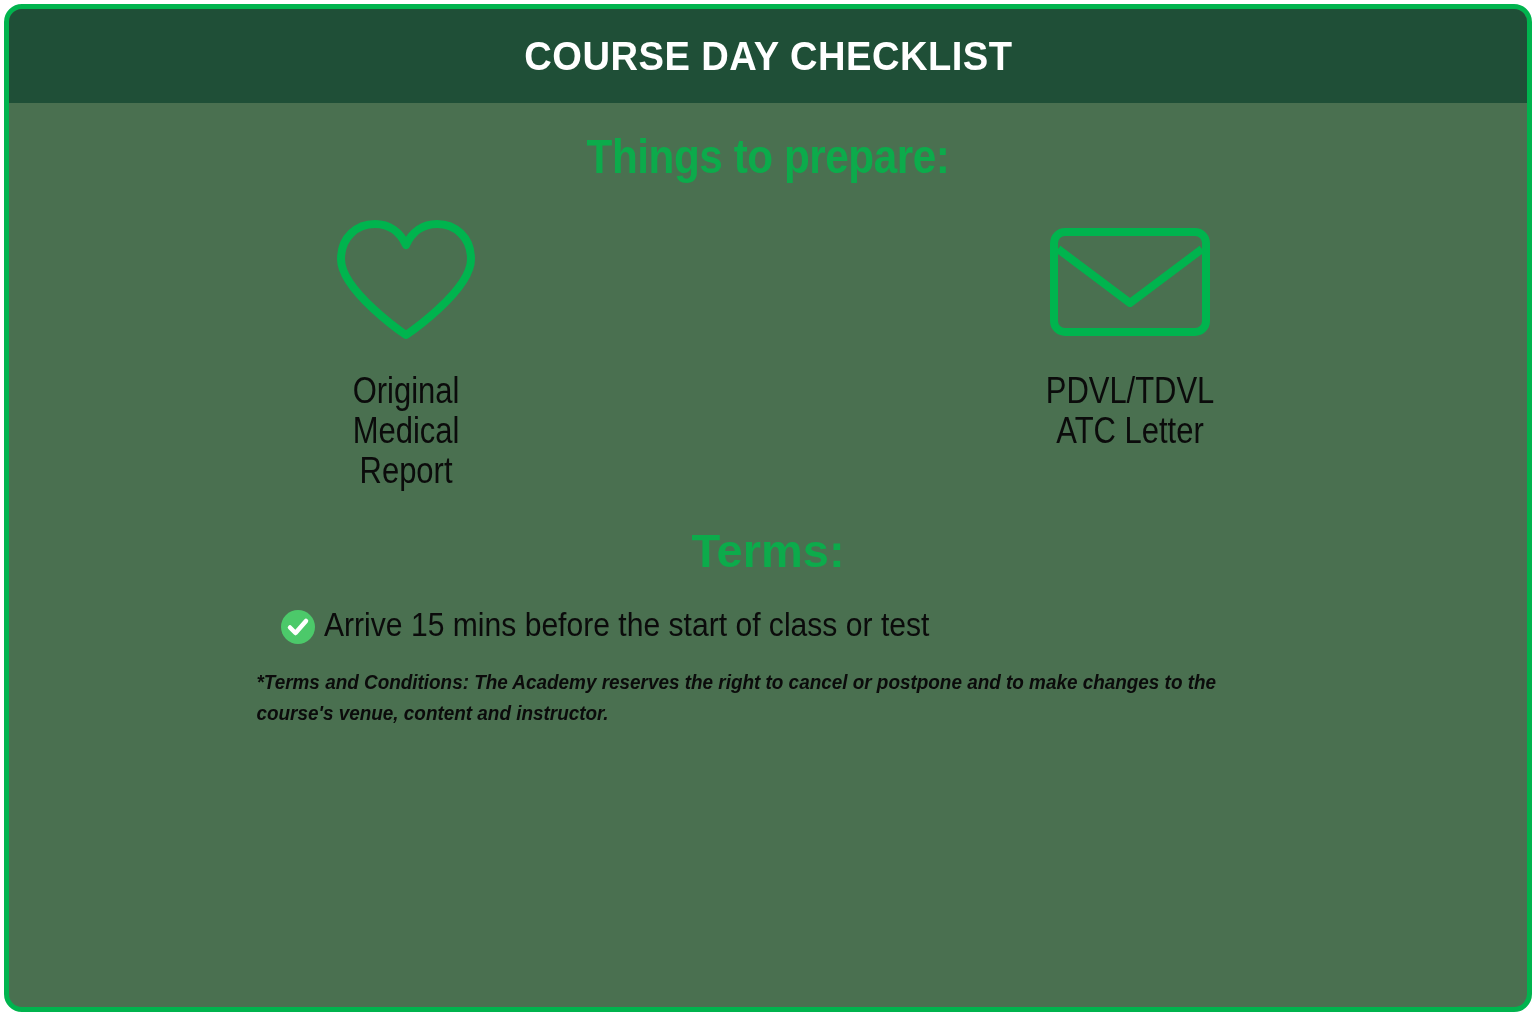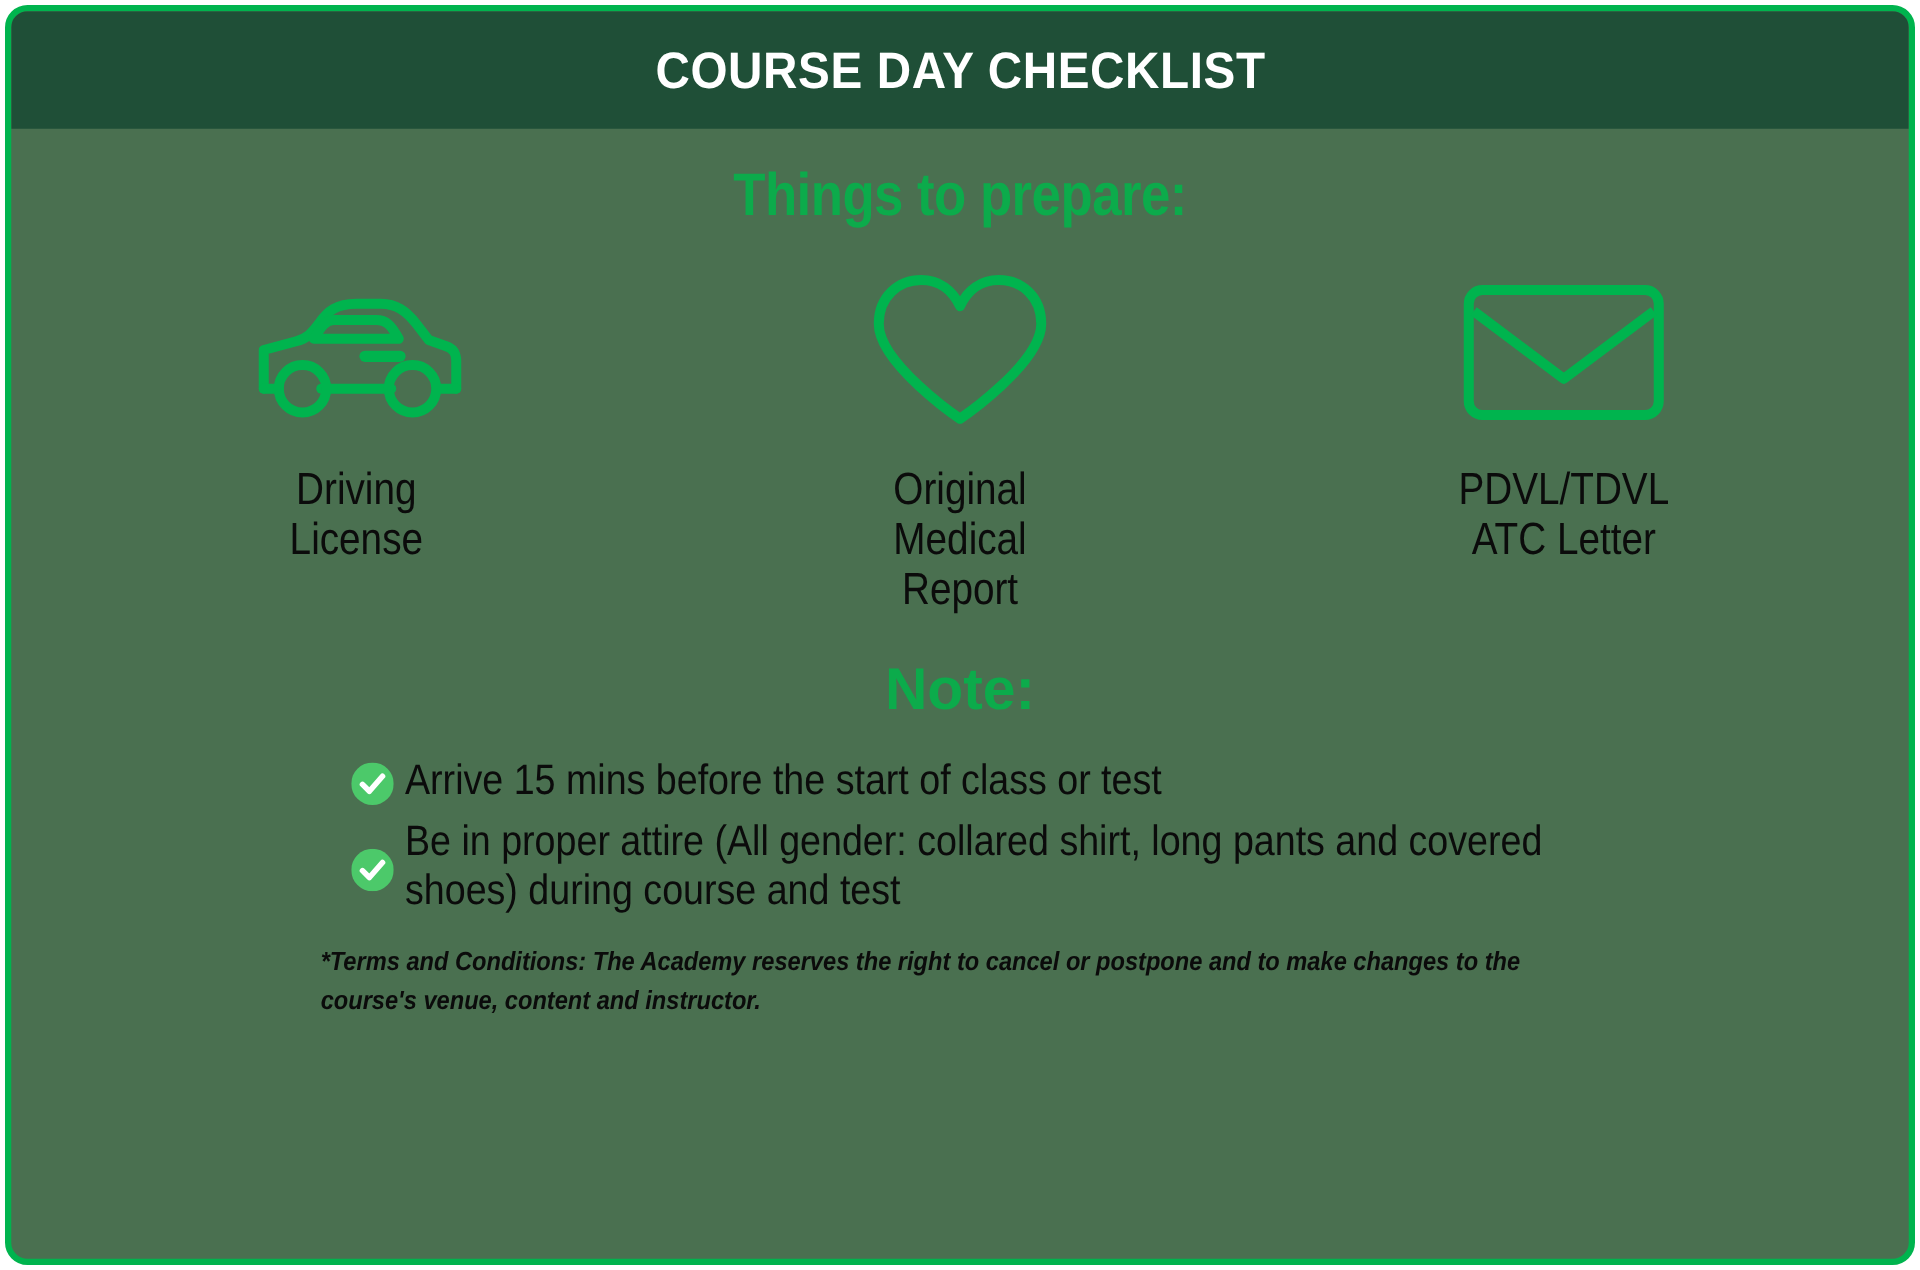--- a/index.html
+++ b/index.html
@@ -148,36 +148,20 @@
     <div class="header-title">COURSE DAY CHECKLIST</div>
   </div>
 
   <div class="body-area">
 
     <div class="section-heading things-heading">Things to prepare:</div>
 
     <div class="icon-row">
 
 
-      <div class="icon-col">
-        <div class="icon-box">
-          <svg width="176" height="110" viewBox="0 0 176 110" fill="none">
-            <path d="M14 84 L14 53 L40 46 C48 44 52 40 58 32 C65 22 72 16 88 16 L108 16 C120 16 128 22 136 32 L146 45 L160 50 C166 52 168 56 168 62 L168 84" stroke="#00b44e" stroke-width="8" stroke-linecap="round" stroke-linejoin="round"></path>
-            <path d="M54 44 C60 34 64 29 70 29 L104 29 C112 29 116 33 122 44 Z" stroke="#00b44e" stroke-width="8" stroke-linejoin="round"></path>
-            <line x1="95" y1="58" x2="123" y2="58" stroke="#00b44e" stroke-width="9" stroke-linecap="round"></line>
-            <line x1="60" y1="84" x2="116" y2="84" stroke="#00b44e" stroke-width="8" stroke-linecap="round"></line>
-            <line x1="14" y1="84" x2="26" y2="84" stroke="#00b44e" stroke-width="8" stroke-linecap="round"></line>
-            <line x1="156" y1="84" x2="168" y2="84" stroke="#00b44e" stroke-width="8" stroke-linecap="round"></line>
-            <circle cx="45" cy="84" r="19" stroke="#00b44e" stroke-width="8"></circle>
-            <circle cx="133" cy="84" r="19" stroke="#00b44e" stroke-width="8"></circle>
-          </svg>
-        </div>
-        <div class="icon-label">Driving
-License</div>
-      </div>
 
 
       <div class="icon-col">
         <div class="icon-box">
           <svg width="150" height="130" viewBox="0 0 150 130" fill="none">
             <path d="M75 118 C75 118 10 74 10 42 C10 20 26 7 44 7 C58 7 69 15 75 28 C81 15 92 7 106 7 C124 7 140 20 140 42 C140 74 75 118 75 118 Z" stroke="#00b44e" stroke-width="8" stroke-linejoin="round"></path>
           </svg>
         </div>
         <div class="icon-label">Original
 Medical
@@ -190,43 +174,34 @@
             <rect x="5" y="5" width="152" height="100" rx="11" stroke="#00b44e" stroke-width="8"></rect>
             <path d="M9 22 L81 76 L153 22" stroke="#00b44e" stroke-width="8" stroke-linejoin="round"></path>
           </svg>
         </div>
         <div class="icon-label">PDVL/TDVL
 ATC Letter</div>
       </div>
 
     </div>
 
-    <div class="section-heading note-heading">Note:</div>
+    <div class="section-heading note-heading">Terms:</div>
 
     <div class="notes">
 
       <div class="note-item">
         <span class="check-icon">
           <svg width="34" height="34" viewBox="0 0 34 34">
             <circle cx="17" cy="17" r="17" fill="#4cc96a"></circle>
             <path d="M9 17.5 L14.5 23 L25 11" stroke="#ffffff" stroke-width="4.5" fill="none" stroke-linecap="round" stroke-linejoin="round"></path>
           </svg>
         </span>
         <span class="note-text">Arrive 15 mins before the start of class or test</span>
       </div>
 
-      <div class="note-item">
-        <span class="check-icon">
-          <svg width="34" height="34" viewBox="0 0 34 34">
-            <circle cx="17" cy="17" r="17" fill="#4cc96a"></circle>
-            <path d="M9 17.5 L14.5 23 L25 11" stroke="#ffffff" stroke-width="4.5" fill="none" stroke-linecap="round" stroke-linejoin="round"></path>
-          </svg>
-        </span>
-        <span class="note-text">Be in proper attire (All gender: collared shirt, long pants and covered shoes) during course and test</span>
-      </div>
 
 
     </div>
 
     <div class="terms">*Terms and Conditions: The Academy reserves the right to cancel or postpone and to make changes to the course's venue, content and instructor.</div>
 
   </div>
 </div>
 
 </body></html>

